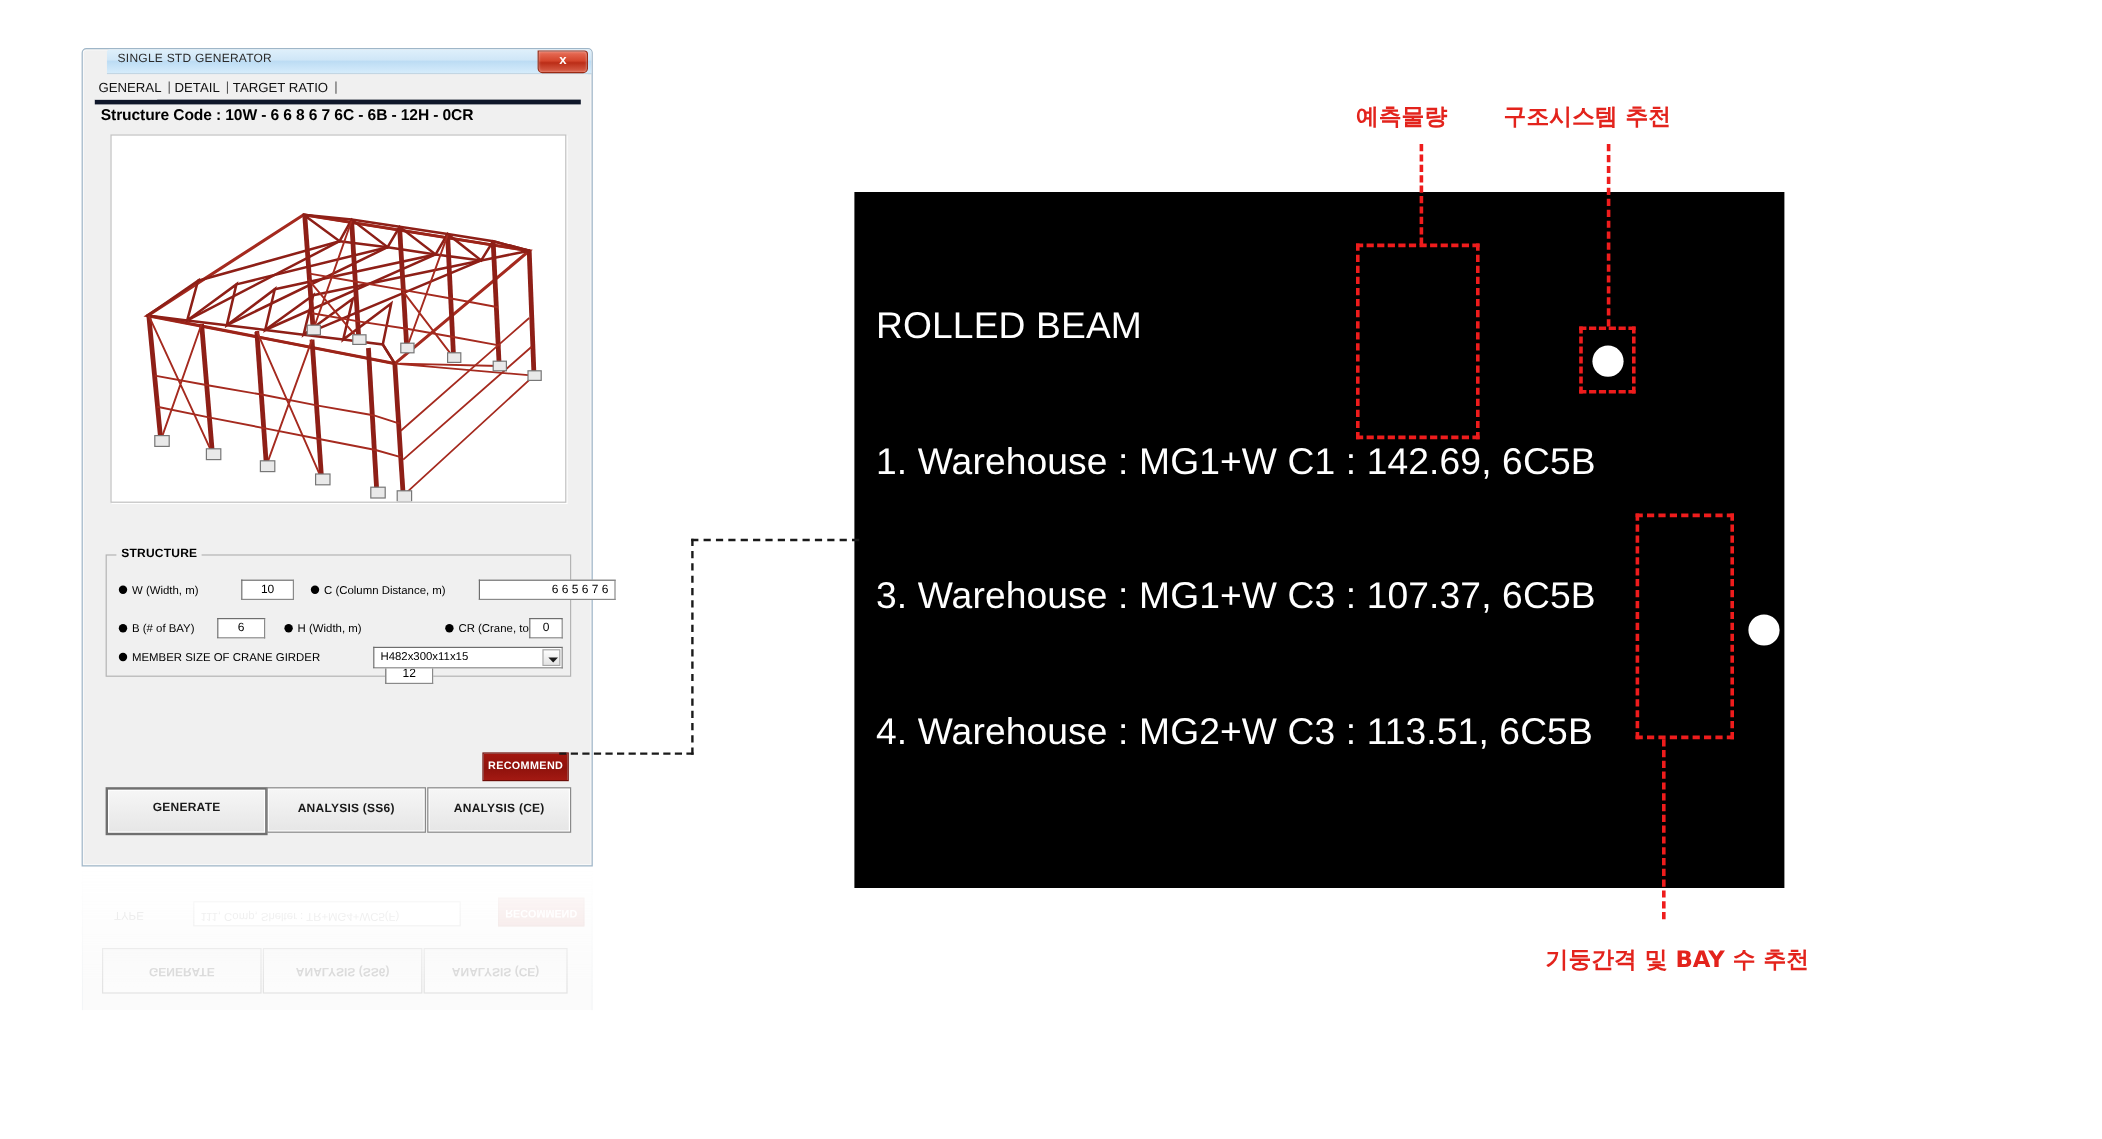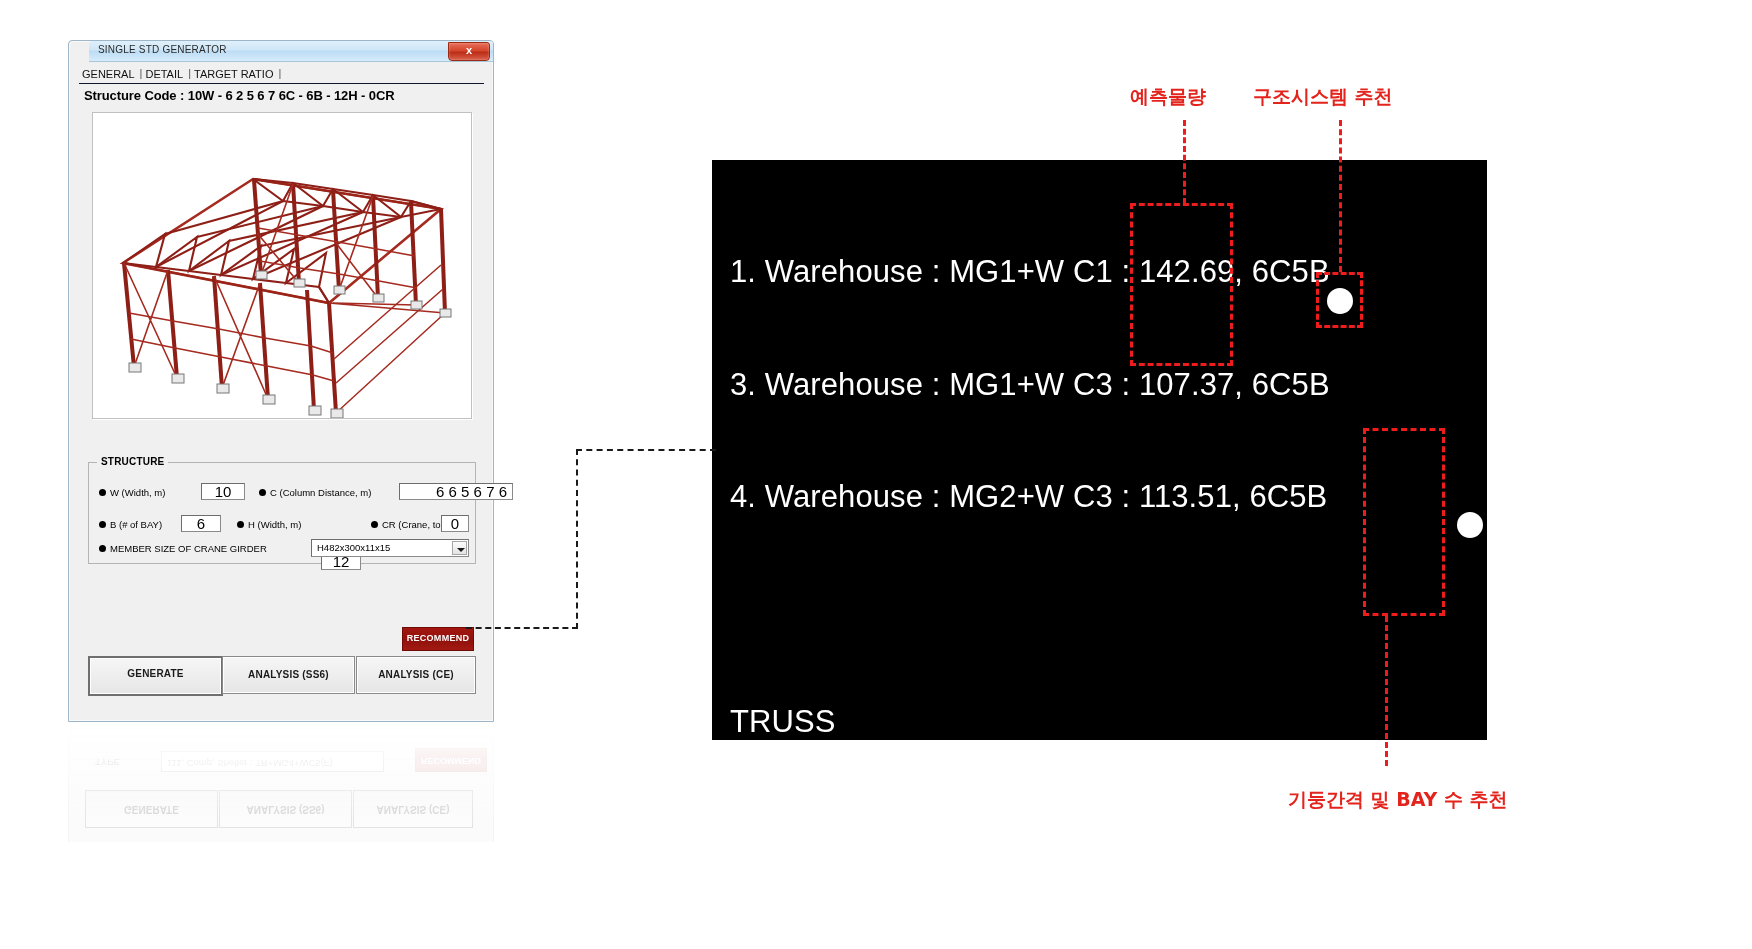--- a/index.html
+++ b/index.html
@@ -38,21 +38,21 @@
     box-shadow:0 0 2px rgba(255,255,255,.5) inset;
   }
   #dialog-body{
     position:absolute;left:3px;top:21px;right:3px;bottom:3px;
     background:#f0f0f0;
   }
 
   
   #tabstrip{
     position:absolute;left:7px;top:4px;right:6px;height:17px;
-    border-bottom:1px solid #0f172a;
+    border-bottom:4px solid #0f172a;
   }
   .tab{
     float:left;font-size:11px;color:#111;padding:1px 5px 0 3px;
     line-height:15px;white-space:nowrap;
   }
   .tab.sel{ font-weight:normal; }
   .tabsep{float:left;color:#555;font-size:11px;line-height:15px;}
   #tab-underline{
     position:absolute;left:7px;top:20px;width:52px;height:1px;background:#f0f0f0;
   }
@@ -88,21 +88,21 @@
     background:#000;margin-right:4px;vertical-align:middle;
     position:relative;top:-1px;
   }
   .fld-label{
     position:absolute;font-size:9.5px;color:#000;white-space:nowrap;
     line-height:12px;
   }
   .textbox{
     position:absolute;background:#ffffff;border:1px solid #8a8a8a;
     border-top-color:#6e6e6e;border-left-color:#6e6e6e;
-    font-size:15px;color:#000;line-height:15px;
+    font-size:10px;color:#000;line-height:15px;
     box-sizing:border-box;
   }
   .textbox.num{ text-align:center; }
   .textbox.right{ text-align:right; padding-right:5px; }
 
   .combobox{
     position:absolute;background:#ffffff;border:1px solid #8a8a8a;
     border-top-color:#6e6e6e;border-left-color:#6e6e6e;
     font-size:9.5px;color:#000;line-height:15px;box-sizing:border-box;
     padding-left:5px;
@@ -220,21 +220,21 @@
     <div id="tabstrip">
       <div class="tab sel">GENERAL</div>
       <div class="tabsep">|</div>
       <div class="tab">DETAIL</div>
       <div class="tabsep">|</div>
       <div class="tab">TARGET RATIO</div>
       <div class="tabsep">|</div>
     </div>
     <div id="tab-underline"></div>
 
-    <div id="structure-code">Structure Code : 10W - 6 2 5 6 7 6C - 6B - 12H - 0CR</div>
+    <div id="structure-code">Structure Code : 10W - 6 6 8 6 7 6C - 6B - 12H - 0CR</div>
 
     <div id="viewport">
       <svg width="378" height="305" viewBox="0 0 378 305">
         <defs>
           <linearGradient id="steel" x1="0" y1="0" x2="1" y2="1">
             <stop offset="0%" stop-color="#c0392b"></stop>
             <stop offset="100%" stop-color="#6e1510"></stop>
           </linearGradient>
         </defs>
         <g stroke="#8e1f17" stroke-width="2.1" fill="none" stroke-linecap="round">
@@ -351,20 +351,21 @@
 <div id="ghost">
   <div class="gbtn" style="left:16px;top:14px;width:131px;">GENERATE</div>
   <div class="gbtn" style="left:150px;top:14px;width:131px;">ANALYSIS (SS6)</div>
   <div class="gbtn" style="left:284px;top:14px;width:118px;">ANALYSIS (CE)</div>
   <div class="glabel" style="left:26px;top:74px;">TYPE</div>
   <div class="gcombo" style="left:92px;top:70px;width:216px;height:19px;">111, Comp, Shelter : TR+MG4+WC5(F)</div>
   <div class="grec" style="left:346px;top:70px;width:70px;height:22px;">RECOMMEND</div>
 </div>
 
 <div id="console">
+  <div class="cline">ROLLED BEAM</div>
   <div class="cline">1. Warehouse : MG1+W C1 : 142.69, 6C5B</div>
   <div class="cline">3. Warehouse : MG1+W C3 : 107.37, 6C5B</div>
   <div class="cline">4. Warehouse : MG2+W C3 : 113.51, 6C5B</div>
   <div class="cspacer"></div>
   <div class="cline">TRUSS</div>
   
   
   
   
   

